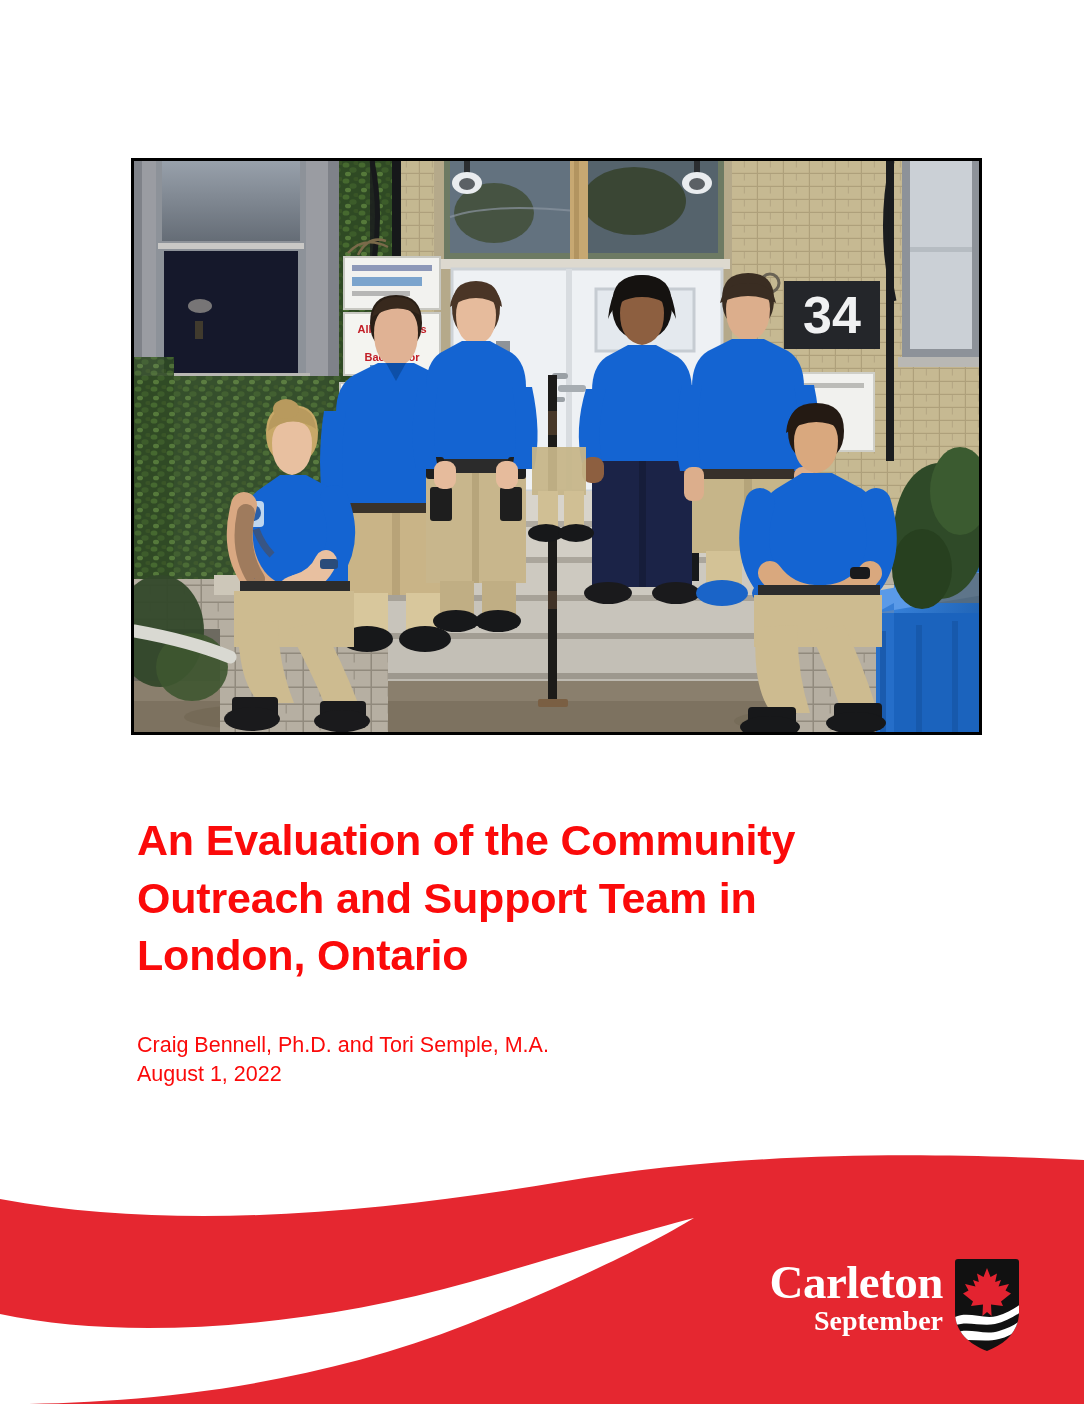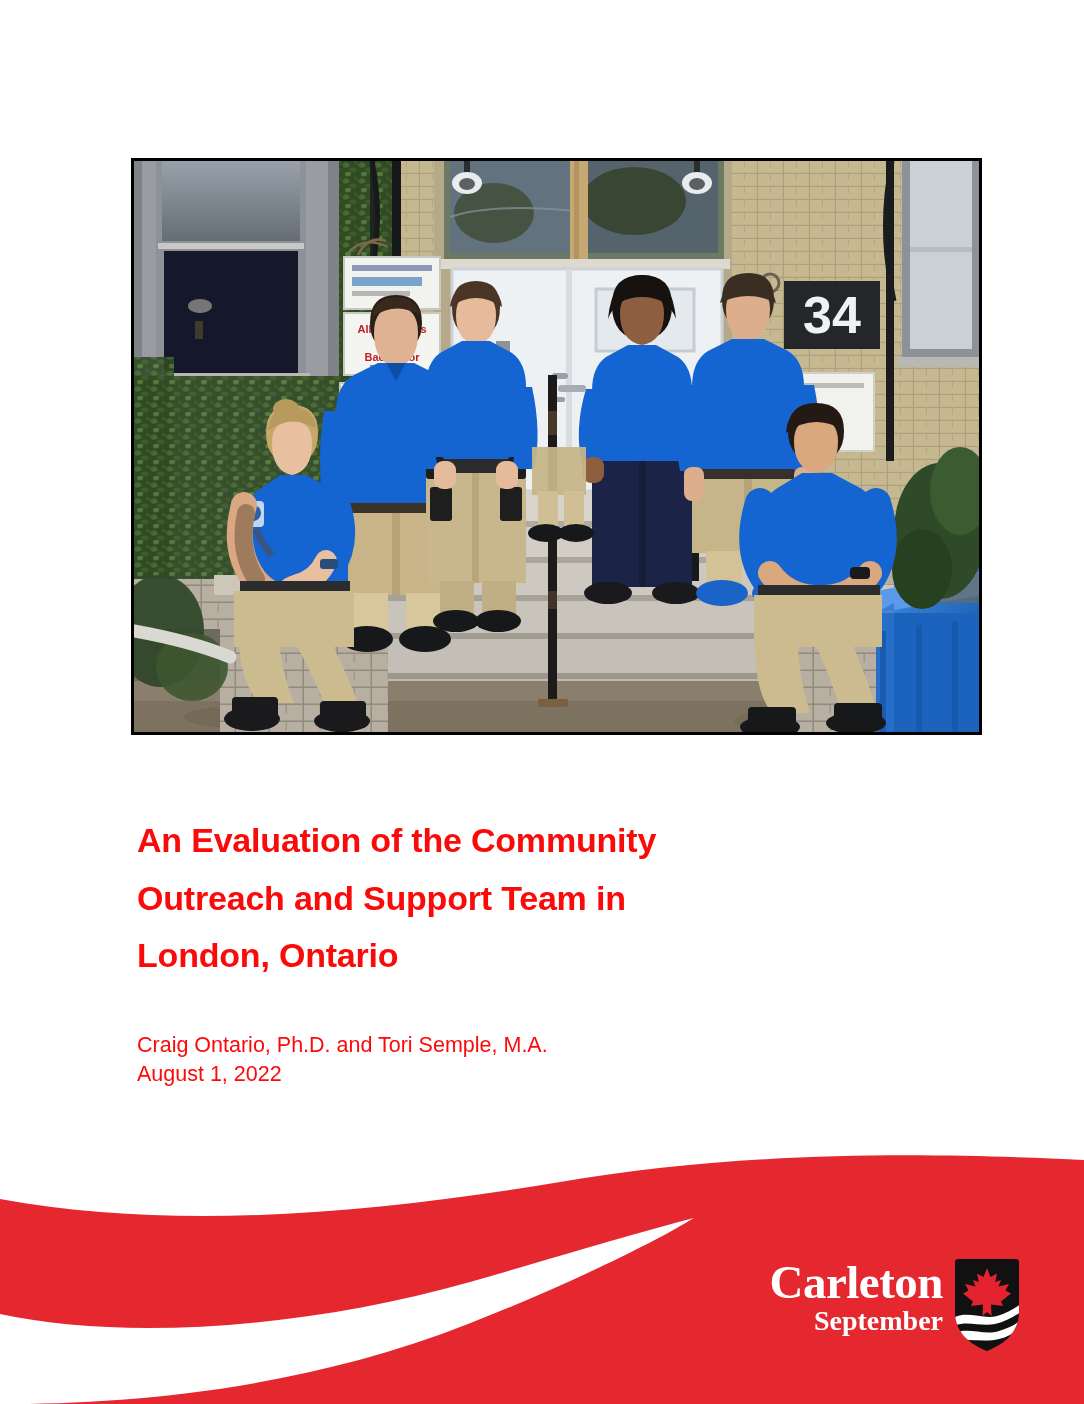--- a/index.html
+++ b/index.html
@@ -33,21 +33,21 @@
   #title-block {
     position: absolute;
     left: 137px;
     top: 812px;
     width: 800px;
   }
   #doc-title {
     margin: 0;
     font-family: "Liberation Sans Narrow", "Liberation Sans", sans-serif;
     font-weight: bold;
-    font-size: 34px;
+    font-size: 43px;
     line-height: 57.5px;
     letter-spacing: -0.2px;
     color: #fb0a0a;
     white-space: pre-line;
   }
   #byline-block {
     position: absolute;
     left: 137px;
     top: 1031px;
     width: 700px;
@@ -457,21 +457,21 @@
   </svg>
 </div>
 
 <div id="title-block">
   <h1 id="doc-title">An Evaluation of the Community
 Outreach and Support Team in
 London, Ontario</h1>
 </div>
 
 <div id="byline-block">
-  <p class="byline">Craig Ontario, Ph.D. and Tori Semple, M.A.</p>
+  <p class="byline">Craig Bennell, Ph.D. and Tori Semple, M.A.</p>
   <p class="byline">August 1, 2022</p>
 </div>
 
 <div id="wave-banner">
   <svg id="wave-svg" viewBox="0 0 1084 250" preserveAspectRatio="none">
 
     <path d="M0 45
              C 180 78, 380 58, 560 28
              C 760 -6, 950 0, 1084 6
              L 1084 250 L 0 250 Z" fill="#e52730"></path>

